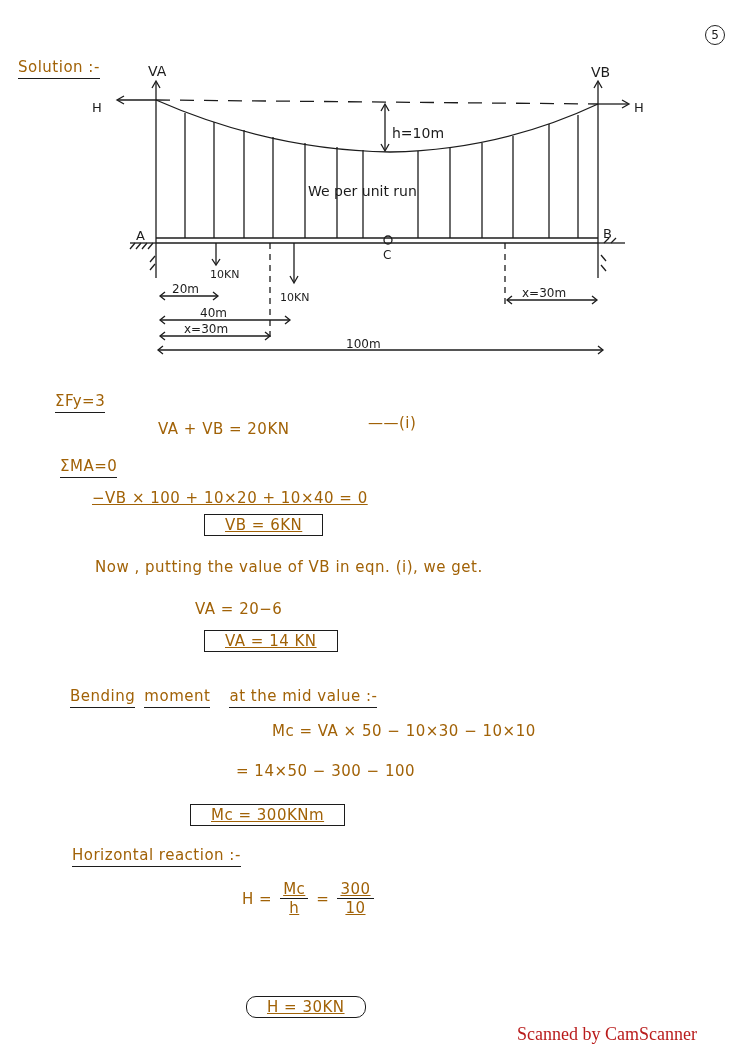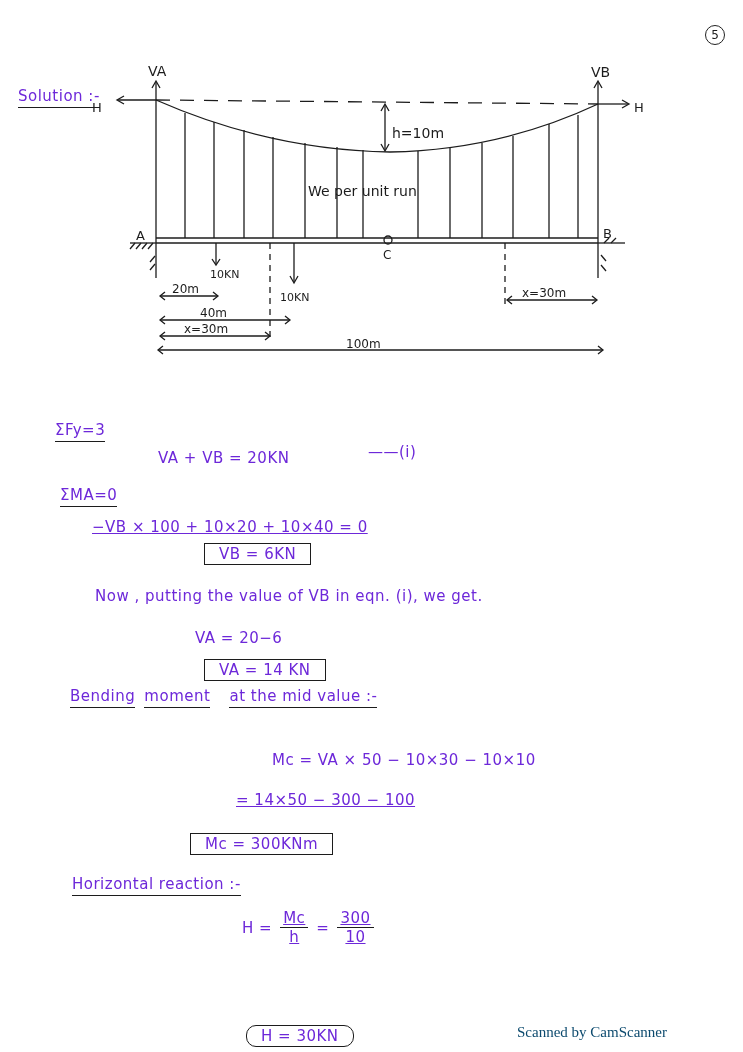--- a/index.html
+++ b/index.html
@@ -1,23 +1,23 @@
 <!DOCTYPE html>
 <html><head>
 <meta charset="utf-8">
 <style>
   html, body { margin:0; padding:0; background:#ffffff; }
   body { width:743px; height:1052px; position:relative; overflow:hidden;
          font-family:"DejaVu Sans", sans-serif; color:#1a1a1a; }
-  .hw { position:absolute; font-family:"DejaVu Sans", sans-serif; font-size:15px; color:#6d28d9; white-space:nowrap; letter-spacing:0.5px;margin-top:29px; }
+  .hw { position:absolute; font-family:"DejaVu Sans", sans-serif; font-size:15px; color:#a16207; white-space:nowrap; letter-spacing:0.5px; }
   .ul { border-bottom:1.3px solid #1c1c1c; padding-bottom:2px; }
-  .box { border:1.3px solid #1c1c1c; padding:1px 14px; }
+  .box { border:1.3px solid #1c1c1c; padding:1px 20px;text-decoration:underline; }
   .frac { display:inline-flex; flex-direction:column; align-items:center; vertical-align:middle;text-decoration:underline; }
   .frac .num { border-bottom:1.3px solid #1c1c1c; padding:0 3px; }
-  .footer { position:absolute; left:517px; top:1024px; font-family:"Liberation Serif", serif; font-size:15px; color:#0c4a6e; }
+  .footer { position:absolute; left:517px; top:1024px; font-family:"Liberation Serif", serif; font-size:18px; color:#b91c1c; }
   .pagenum { position:absolute; left:705px; top:25px; width:18px; height:18px; border:1.3px solid #222; border-radius:50%;
              font-size:12px; text-align:center; line-height:18px; }
   svg text { font-family:"DejaVu Sans", sans-serif; fill:#1c1c1c; }
 </style>
 </head>
 <body>
 
 <div class="pagenum">5</div>
 
 <div class="hw ul" style="left:18px;top:58px;font-size:15px;">Solution :-</div>
@@ -134,21 +134,21 @@
 <div class="hw" style="left:195px;top:600px;">VA = 20−6</div>
 <div class="hw box" style="left:204px;top:630px;">VA = 14 KN</div>
 
 <div style="position:absolute;left:70px;top:686px;">
   <span class="hw ul" style="position:static;">Bending</span>
   <span class="hw ul" style="position:static;margin-left:4px;">moment</span>
   <span class="hw ul" style="position:static;margin-left:14px;">at the mid value :-</span>
 </div>
 
 <div class="hw" style="left:272px;top:722px;">Mc = VA × 50  − 10×30 − 10×10</div>
-<div class="hw" style="left:236px;top:762px;text-decoration:underline;">= 14×50 − 300 − 100</div>
+<div class="hw" style="left:236px;top:762px;">= 14×50 − 300 − 100</div>
 <div class="hw box" style="left:190px;top:804px;">Mc = 300KNm</div>
 
 <div class="hw ul" style="left:72px;top:846px;">Horizontal reaction :-</div>
 
 <div class="hw" style="left:242px;top:880px;display:flex;align-items:center;gap:8px;">
   <span>H =</span>
   <span class="frac">
     <span class="num">Mc</span>
     <span>h</span>
   </span>

